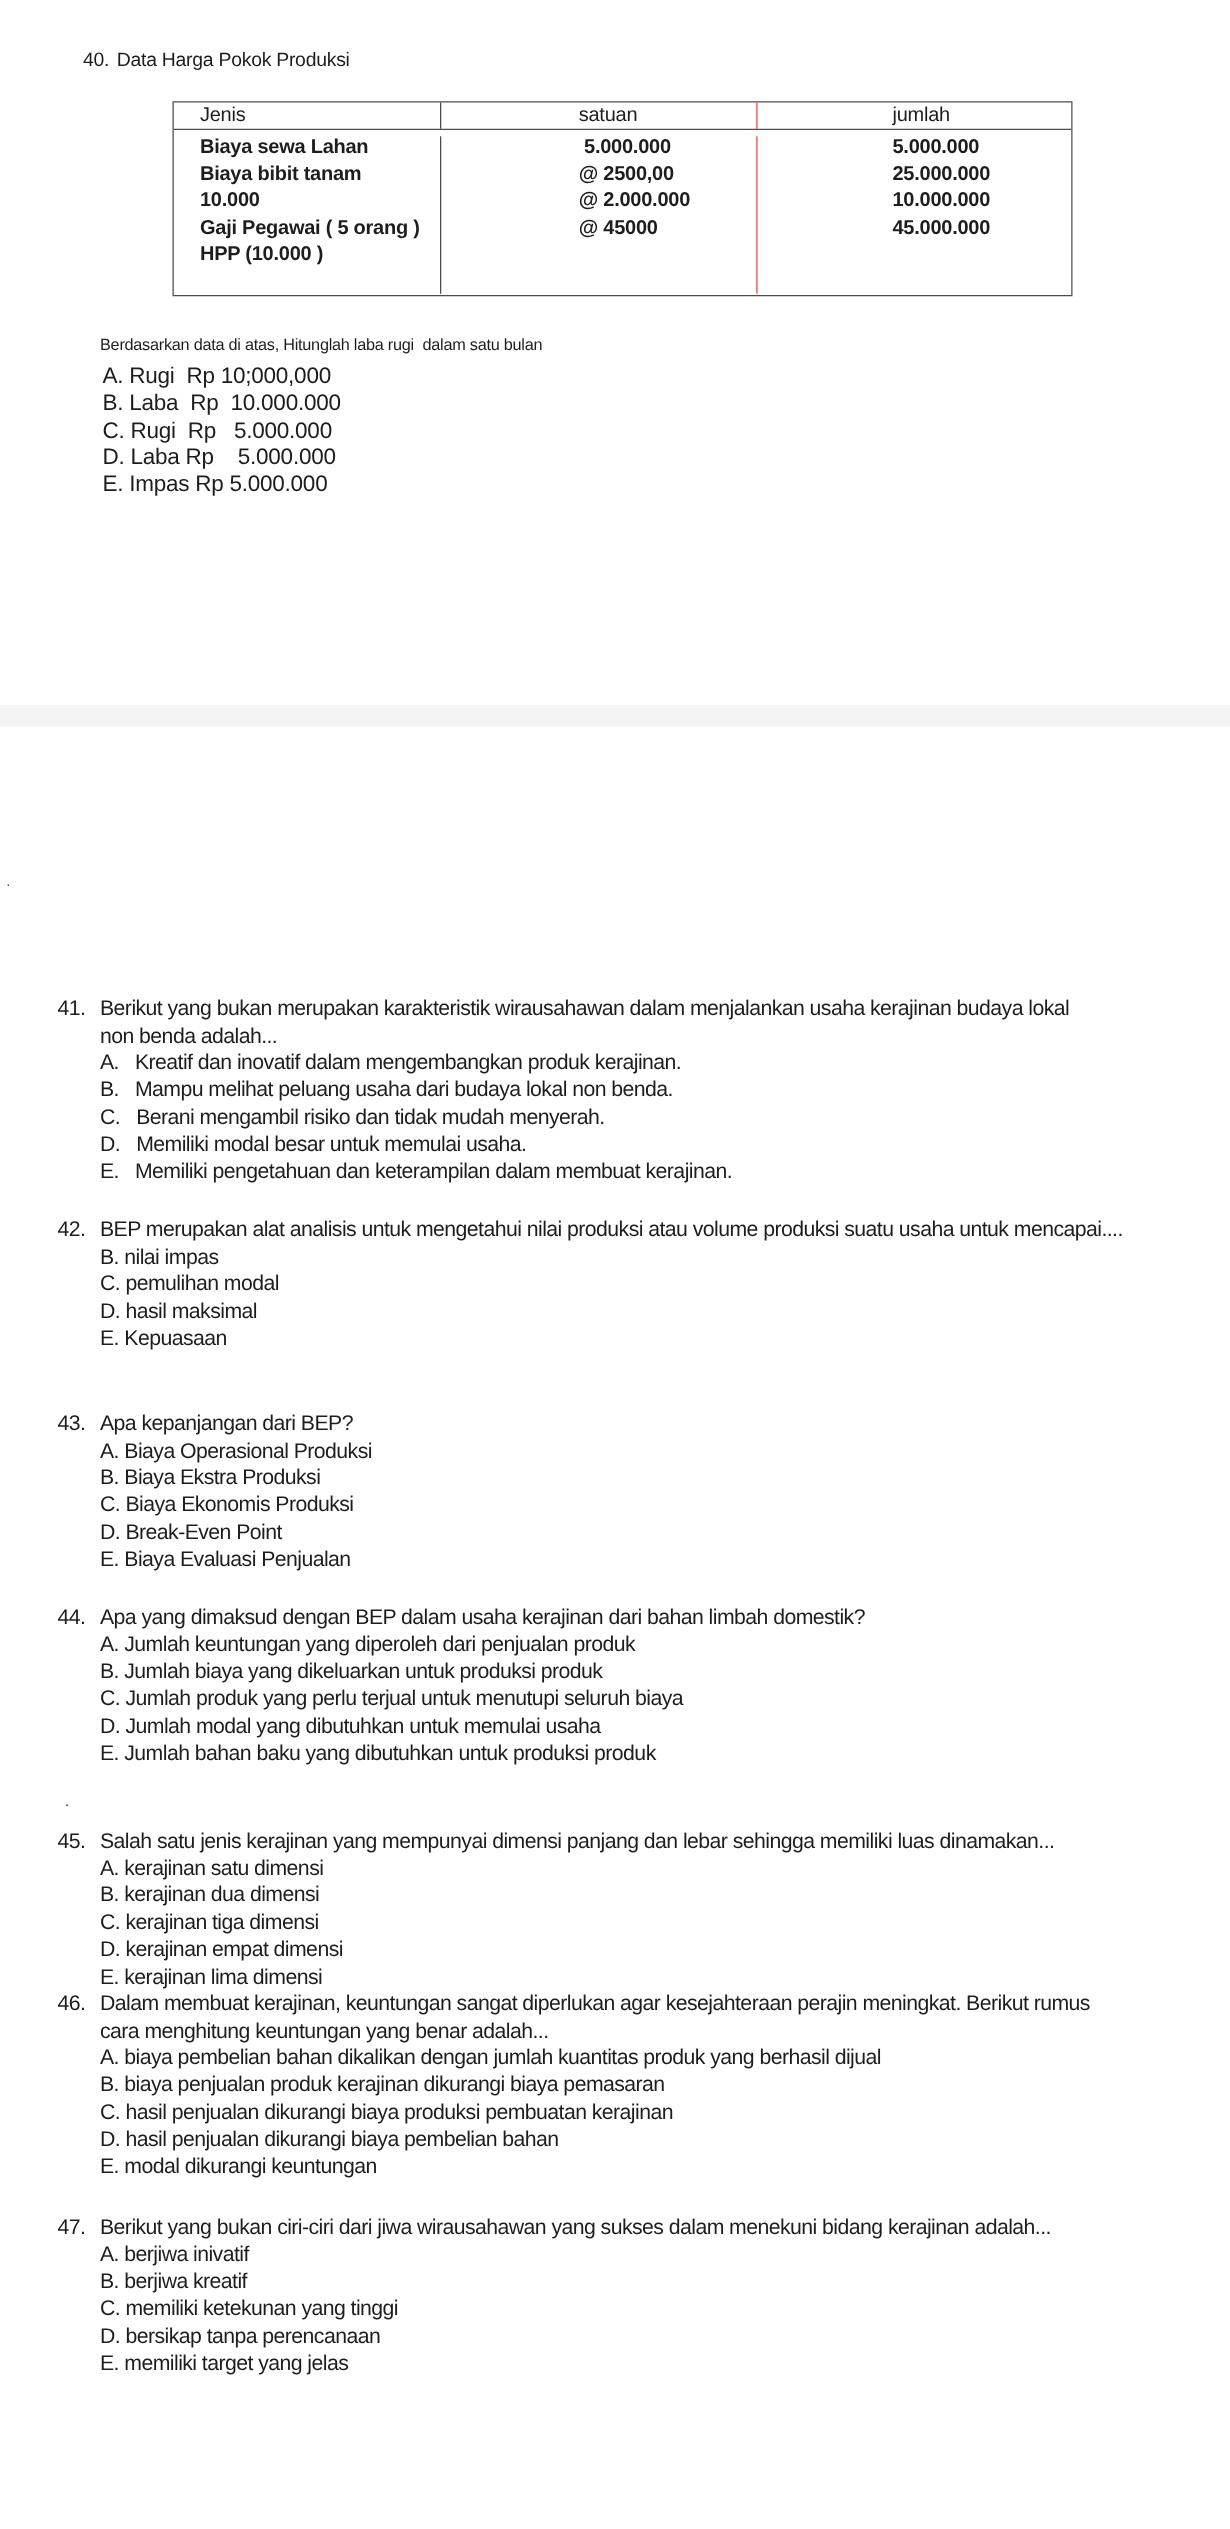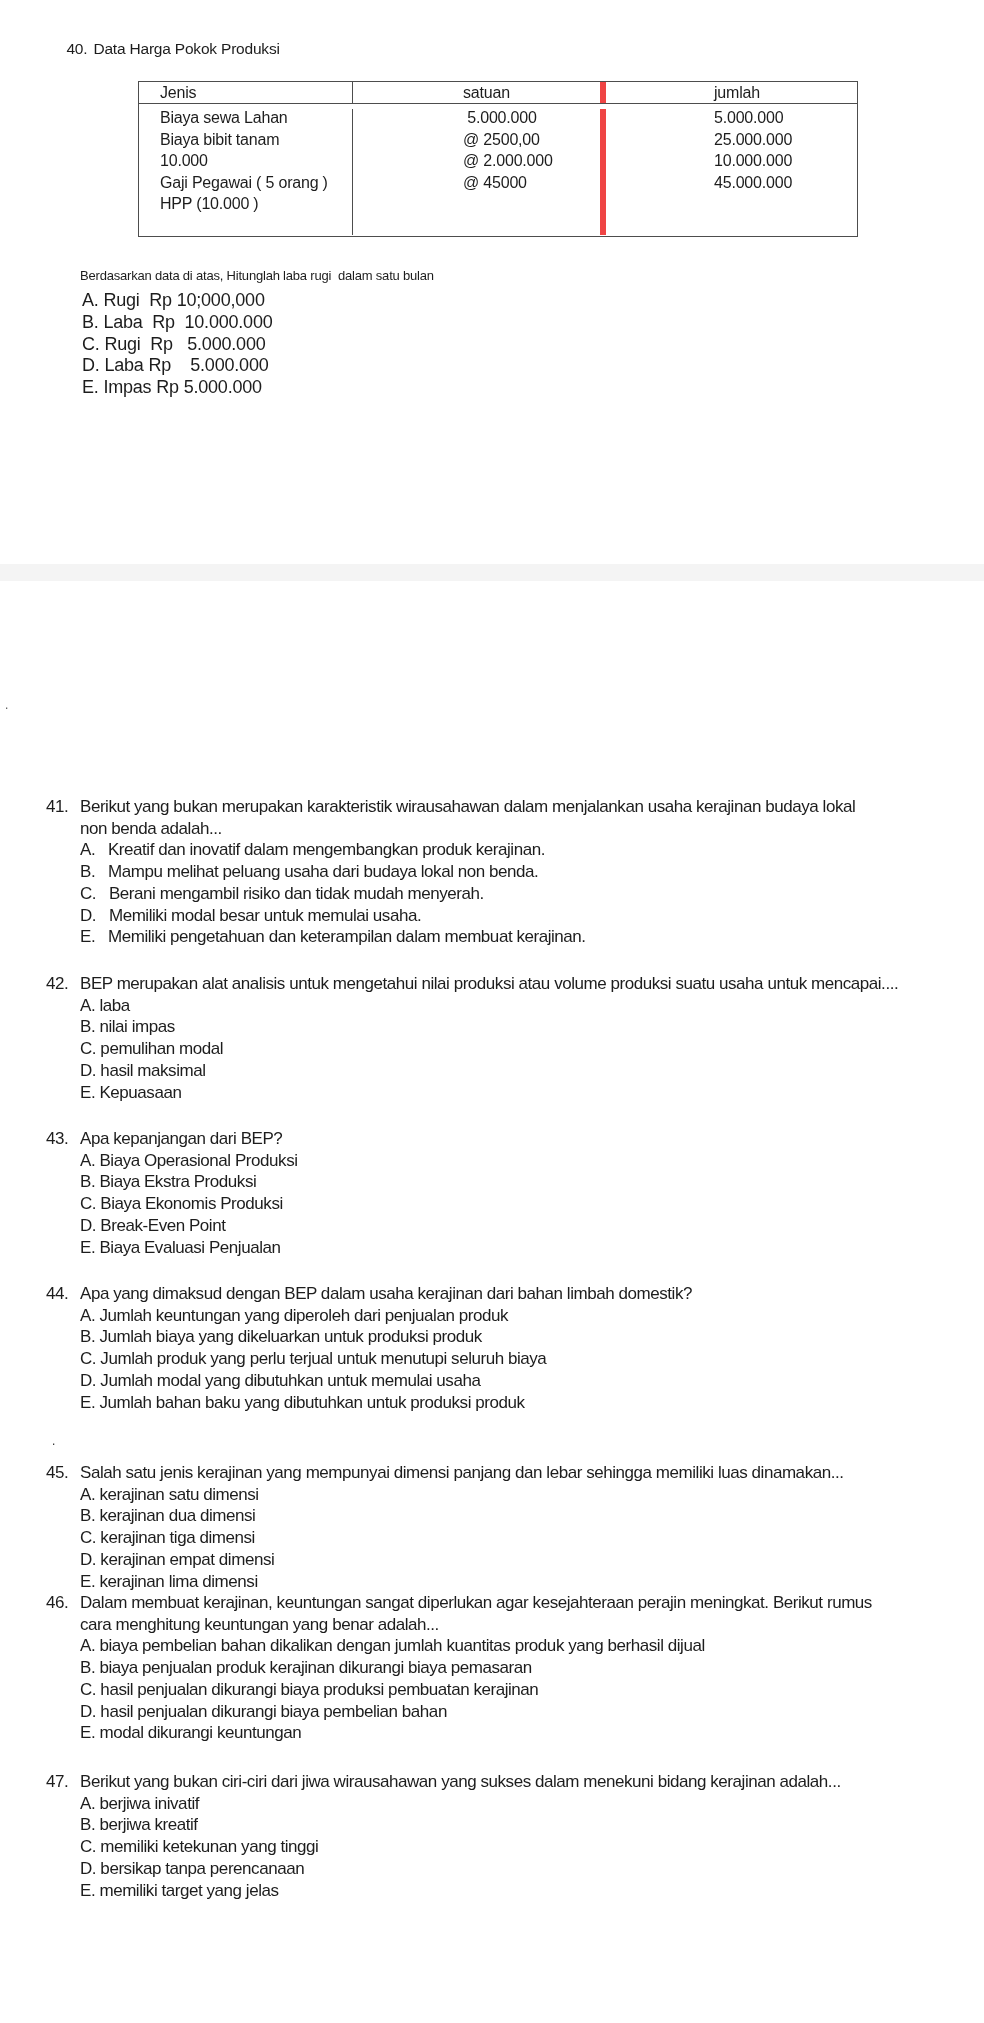--- a/index.html
+++ b/index.html
@@ -10,23 +10,23 @@
     font-family:"Liberation Sans","DejaVu Sans",sans-serif;
   }
   
   .q40-head { position:absolute; left:36px; top:22px; font-size:15.5px; letter-spacing:-0.2px; white-space:pre; }
   .q40-head .num { display:inline-block; width:27px;margin-left:14px; }
   .hpp-table {
     position:absolute; left:138px; top:81px; width:720px; height:156px;
     border:1px solid #4d4d4d; font-size:16px; letter-spacing:-0.2px;
   }
   .t-head { display:flex; height:22px; border-bottom:1px solid #4d4d4d; }
-  .t-body { display:flex; height:131px; padding-top:5px; }
+  .t-body { display:flex; height:131px; padding-top:5px;font-weight:bold; }
   .colw1 { width:214px; border-right:1px solid #4d4d4d; }
-  .colw2 { width:253px; border-right:6px solid #ef4444; }
+  .colw2 { width:253px; border-right:1px solid #ef4444; }
   .colw3 { flex:1; }
   .t-head .hc { padding-top:2px; }
   .pl-jenis  { padding-left:21px; }
   .pl-satuan { padding-left:110px; }
   .pl-jumlah { padding-left:108px; }
   .t-body .bl { height:21.6px; white-space:pre; }
   .prompt { position:absolute; left:80px; top:268px; font-size:13px; letter-spacing:-0.2px; white-space:pre; }
   .opts40 { position:absolute; left:82px; top:290px; font-size:18px; letter-spacing:-0.2px; }
   .opts40 .opt { height:21.8px; white-space:pre; }
   
@@ -105,21 +105,20 @@
     <div class="qline">A.   Kreatif dan inovatif dalam mengembangkan produk kerajinan.</div>
     <div class="qline">B.   Mampu melihat peluang usaha dari budaya lokal non benda.</div>
     <div class="qline">C.   Berani mengambil risiko dan tidak mudah menyerah.</div>
     <div class="qline">D.   Memiliki modal besar untuk memulai usaha.</div>
     <div class="qline">E.   Memiliki pengetahuan dan keterampilan dalam membuat kerajinan.</div>
   </div>
 
   <div class="q q42">
     <span class="qnum">42.</span>
     <div class="qline">BEP merupakan alat analisis untuk mengetahui nilai produksi atau volume produksi suatu usaha untuk mencapai....</div>
-    <div class="qline">A. laba</div>
     <div class="qline">B. nilai impas</div>
     <div class="qline">C. pemulihan modal</div>
     <div class="qline">D. hasil maksimal</div>
     <div class="qline">E. Kepuasaan</div>
   </div>
 
   <div class="q q43">
     <span class="qnum">43.</span>
     <div class="qline">Apa kepanjangan dari BEP?</div>
     <div class="qline">A. Biaya Operasional Produksi</div>

